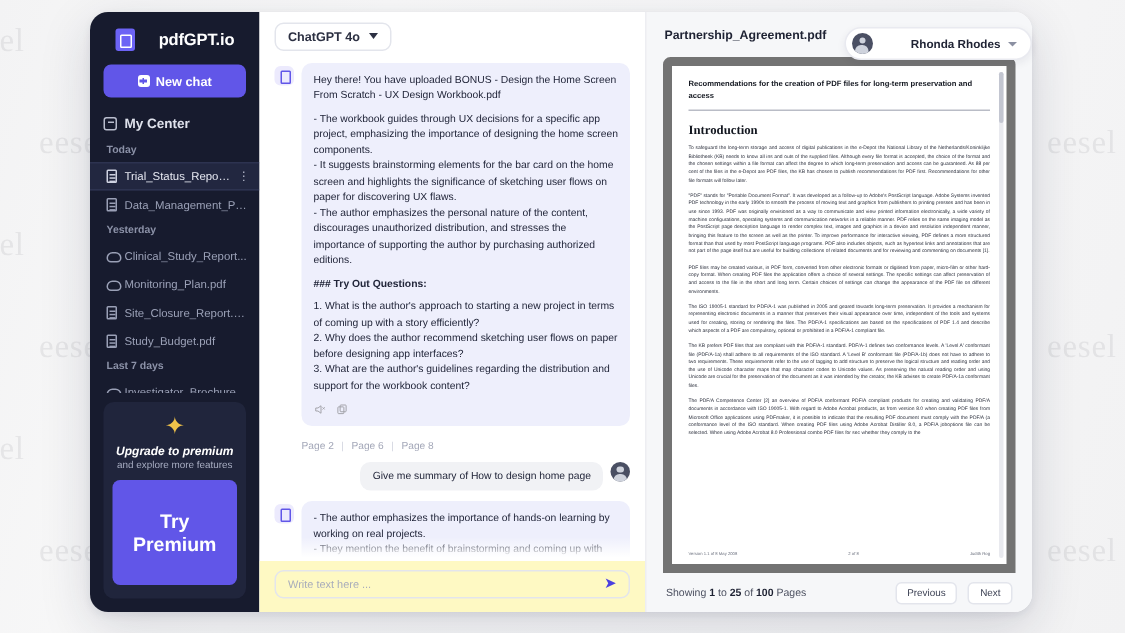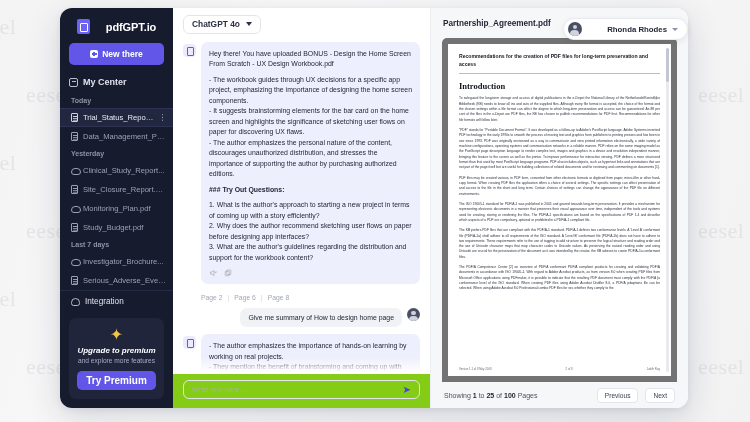--- a/index.html
+++ b/index.html
@@ -227,23 +227,23 @@
     line-height: 1;
     margin-bottom: 3px;
   }
   .upgrade-title { color:#fff; font-size:8px; font-weight:bold; margin-bottom:2px;font-style:italic;}
   .upgrade-sub { color:#a7adc2; font-size:6.6px; margin-bottom:6px; }
   .try-premium {
     background: #6156e8;
     color:#fff;
     border:none;
     border-radius: 5px;
-    font-size: 10px;
+    font-size: 13px;
     font-weight: bold;
-    padding: 4px 9px;
+    padding: 20px 9px;
     cursor: pointer;
     font-family: "Liberation Sans", sans-serif;
   }
 
   
   #chat-panel {
     width: 257px;
     flex-shrink: 0;
     display: flex;
     flex-direction: column;
@@ -326,21 +326,21 @@
     flex-shrink:0;
     position:relative;
     overflow:hidden;
   }
   .user-avatar::before{content:"";position:absolute;left:4.3px;top:2.6px;width:4.4px;height:4.4px;border-radius:50%;background:#cfd3dd;}
   .user-avatar::after{content:"";position:absolute;left:2.2px;top:7.6px;width:8.6px;height:6px;border-radius:4px 4px 0 0;background:#cfd3dd;}
 
   .chat-input-wrap {
     flex-shrink:0;
     padding: 6px 10px 9px;
-    background:#84cc16;
+    background:#fef9c3;
     position:relative;
     z-index:3;
   }
   .chat-input {
     height: 19px;
     border: 1px solid #e3e5ec;
     border-radius: 6px;
     display:flex;
     align-items:center;
     padding: 0 8px;
@@ -513,21 +513,21 @@
 <div id="app-window">
 
   <aside id="sidebar">
     <div class="brand">
       <span class="brand-logo"></span>
       <span class="brand-name">pdfGPT.io</span>
     </div>
 
     <button class="new-chat">
       <span class="plus-badge"></span>
-      <span>New there</span>
+      <span>New chat</span>
     </button>
 
     <div class="mychats">
       <span class="mychats-icon"></span>
       <span class="mychats-label">My Center</span>
     </div>
 
     <div class="chatlist" id="chatlist">
         <div class="group-label">Today</div>
         <div class="chat-item active">
@@ -538,46 +538,42 @@
         <div class="chat-item">
           <span class="doc-icon"></span>
           <span class="chat-name">Data_Management_Pla...</span>
         </div>
         <div class="group-label">Yesterday</div>
         <div class="chat-item">
           <span class="doc-icon cloud"></span>
           <span class="chat-name">Clinical_Study_Report...</span>
         </div>
         <div class="chat-item">
+          <span class="doc-icon cloud"></span>
+          <span class="chat-name">Monitoring_Plan.pdf</span>
+        </div>
+        <div class="chat-item">
           <span class="doc-icon"></span>
           <span class="chat-name">Site_Closure_Report.pdf</span>
-        </div>
-        <div class="chat-item">
-          <span class="doc-icon cloud"></span>
-          <span class="chat-name">Monitoring_Plan.pdf</span>
         </div>
         <div class="chat-item">
           <span class="doc-icon"></span>
           <span class="chat-name">Study_Budget.pdf</span>
         </div>
         <div class="group-label">Last 7 days</div>
         <div class="chat-item">
           <span class="doc-icon cloud"></span>
           <span class="chat-name">Investigator_Brochure...</span>
         </div>
         <div class="chat-item">
           <span class="doc-icon"></span>
           <span class="chat-name">Serious_Adverse_Even...</span>
         </div>
       </div>
 
-    <div class="integration">
-      <span class="integration-icon"></span>
-      <span class="integration-label">Integration</span>
-    </div>
 
     <div class="upgrade-card">
       <div class="spark">✦</div>
       <div class="upgrade-title">Upgrade to premium</div>
       <div class="upgrade-sub">and explore more features</div>
       <button class="try-premium">Try Premium</button>
     </div>
   </aside>
 
   <section id="chat-panel">

